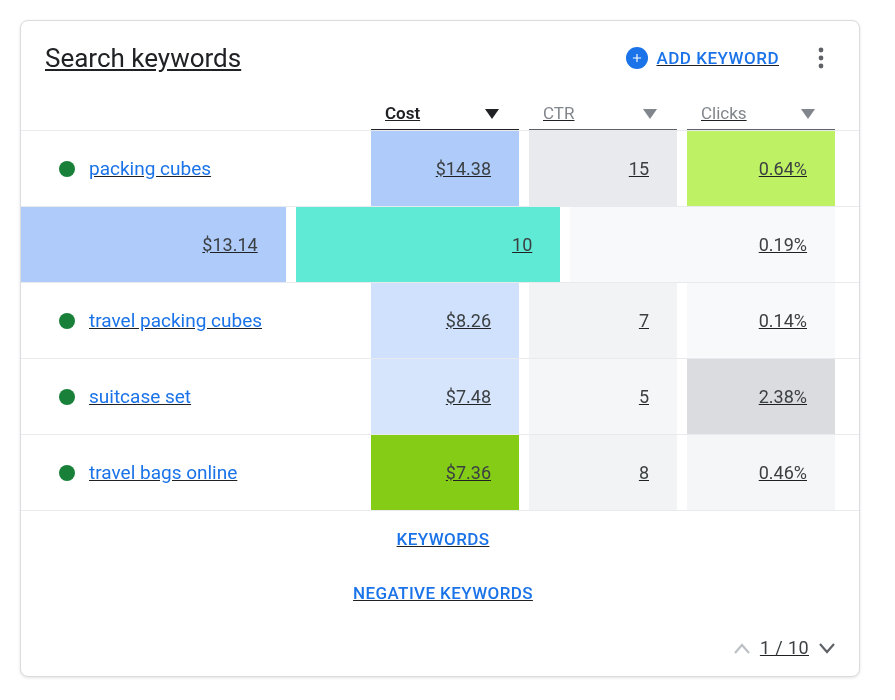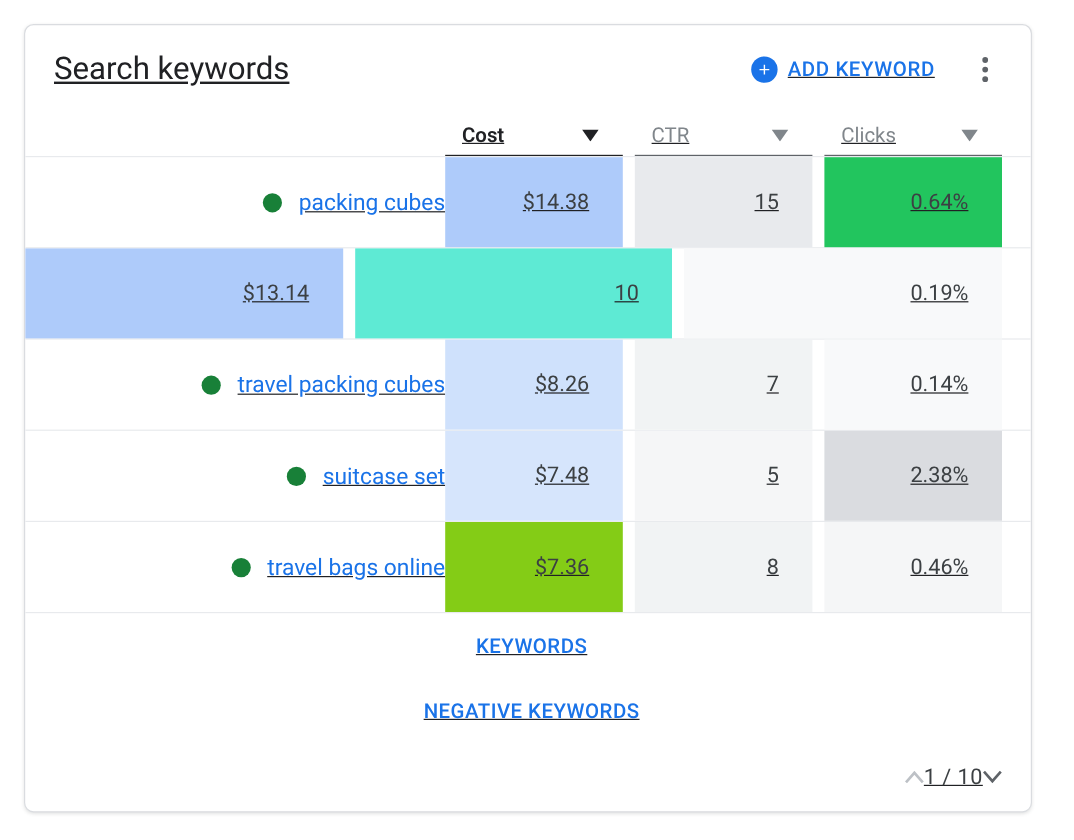--- a/index.html
+++ b/index.html
@@ -87,21 +87,20 @@
     align-items: stretch;
     border-top: 1px solid #e8eaed;
     height: 76px;
   }
   .cell-kw {
     width: 350px;
     display: flex;
     align-items: center;
     padding: 0 0 0 38px;
     gap: 14px;
-    justify-content: flex-end;
   }
   .status-dot {
     width: 16px; height: 16px; border-radius: 50%;
     background: #188038;
     flex-shrink: 0;
   }
   .kw-link {
     font-size: 19px;
     color: #1a73e8;
     cursor: pointer;
@@ -129,20 +128,21 @@
     font-size: 17px;
     font-weight: 500;
     letter-spacing: .4px;
     flex-direction: column;
   }
   .tab-link { color: #1a73e8; cursor: pointer; }
   .pager {
     margin-left: auto;
     display: flex;
     align-items: center;
+    gap: 10px;
     color: #5f6368;
     font-size: 18px;
     font-weight: 400;
   }
   .pager svg { width: 16px; height: 11px; cursor: pointer; }
   .pager .disabled { color: #bdc1c6; cursor: default; }
   .pager-text { color: #3c4043; }
 </style>
 </head>
 <body>
@@ -191,21 +191,21 @@
   </div>
 
   <div class="rows" id="rows-container">
       <div class="row">
         <div class="cell-kw">
           <span class="status-dot"></span>
           <span class="kw-link">packing cubes</span>
         </div>
         <div class="cell-num" style="background: rgb(174, 203, 250);">$14.38</div>
         <div class="cell-num" style="background: rgb(232, 234, 237);">15</div>
-        <div class="cell-num" style="background: #22c55e;">0.64%</div>
+        <div class="cell-num" style="background: #bef264;">0.64%</div>
       </div>
       <div class="row">
         <div class="cell-num" style="background: rgb(174, 203, 250);">$13.14</div>
         <div class="cell-num" style="background: #5eead4;">10</div>
         <div class="cell-num" style="background: rgb(248, 249, 250);">0.19%</div>
       </div>
       <div class="row">
         <div class="cell-kw">
           <span class="status-dot"></span>
           <span class="kw-link">travel packing cubes</span>

